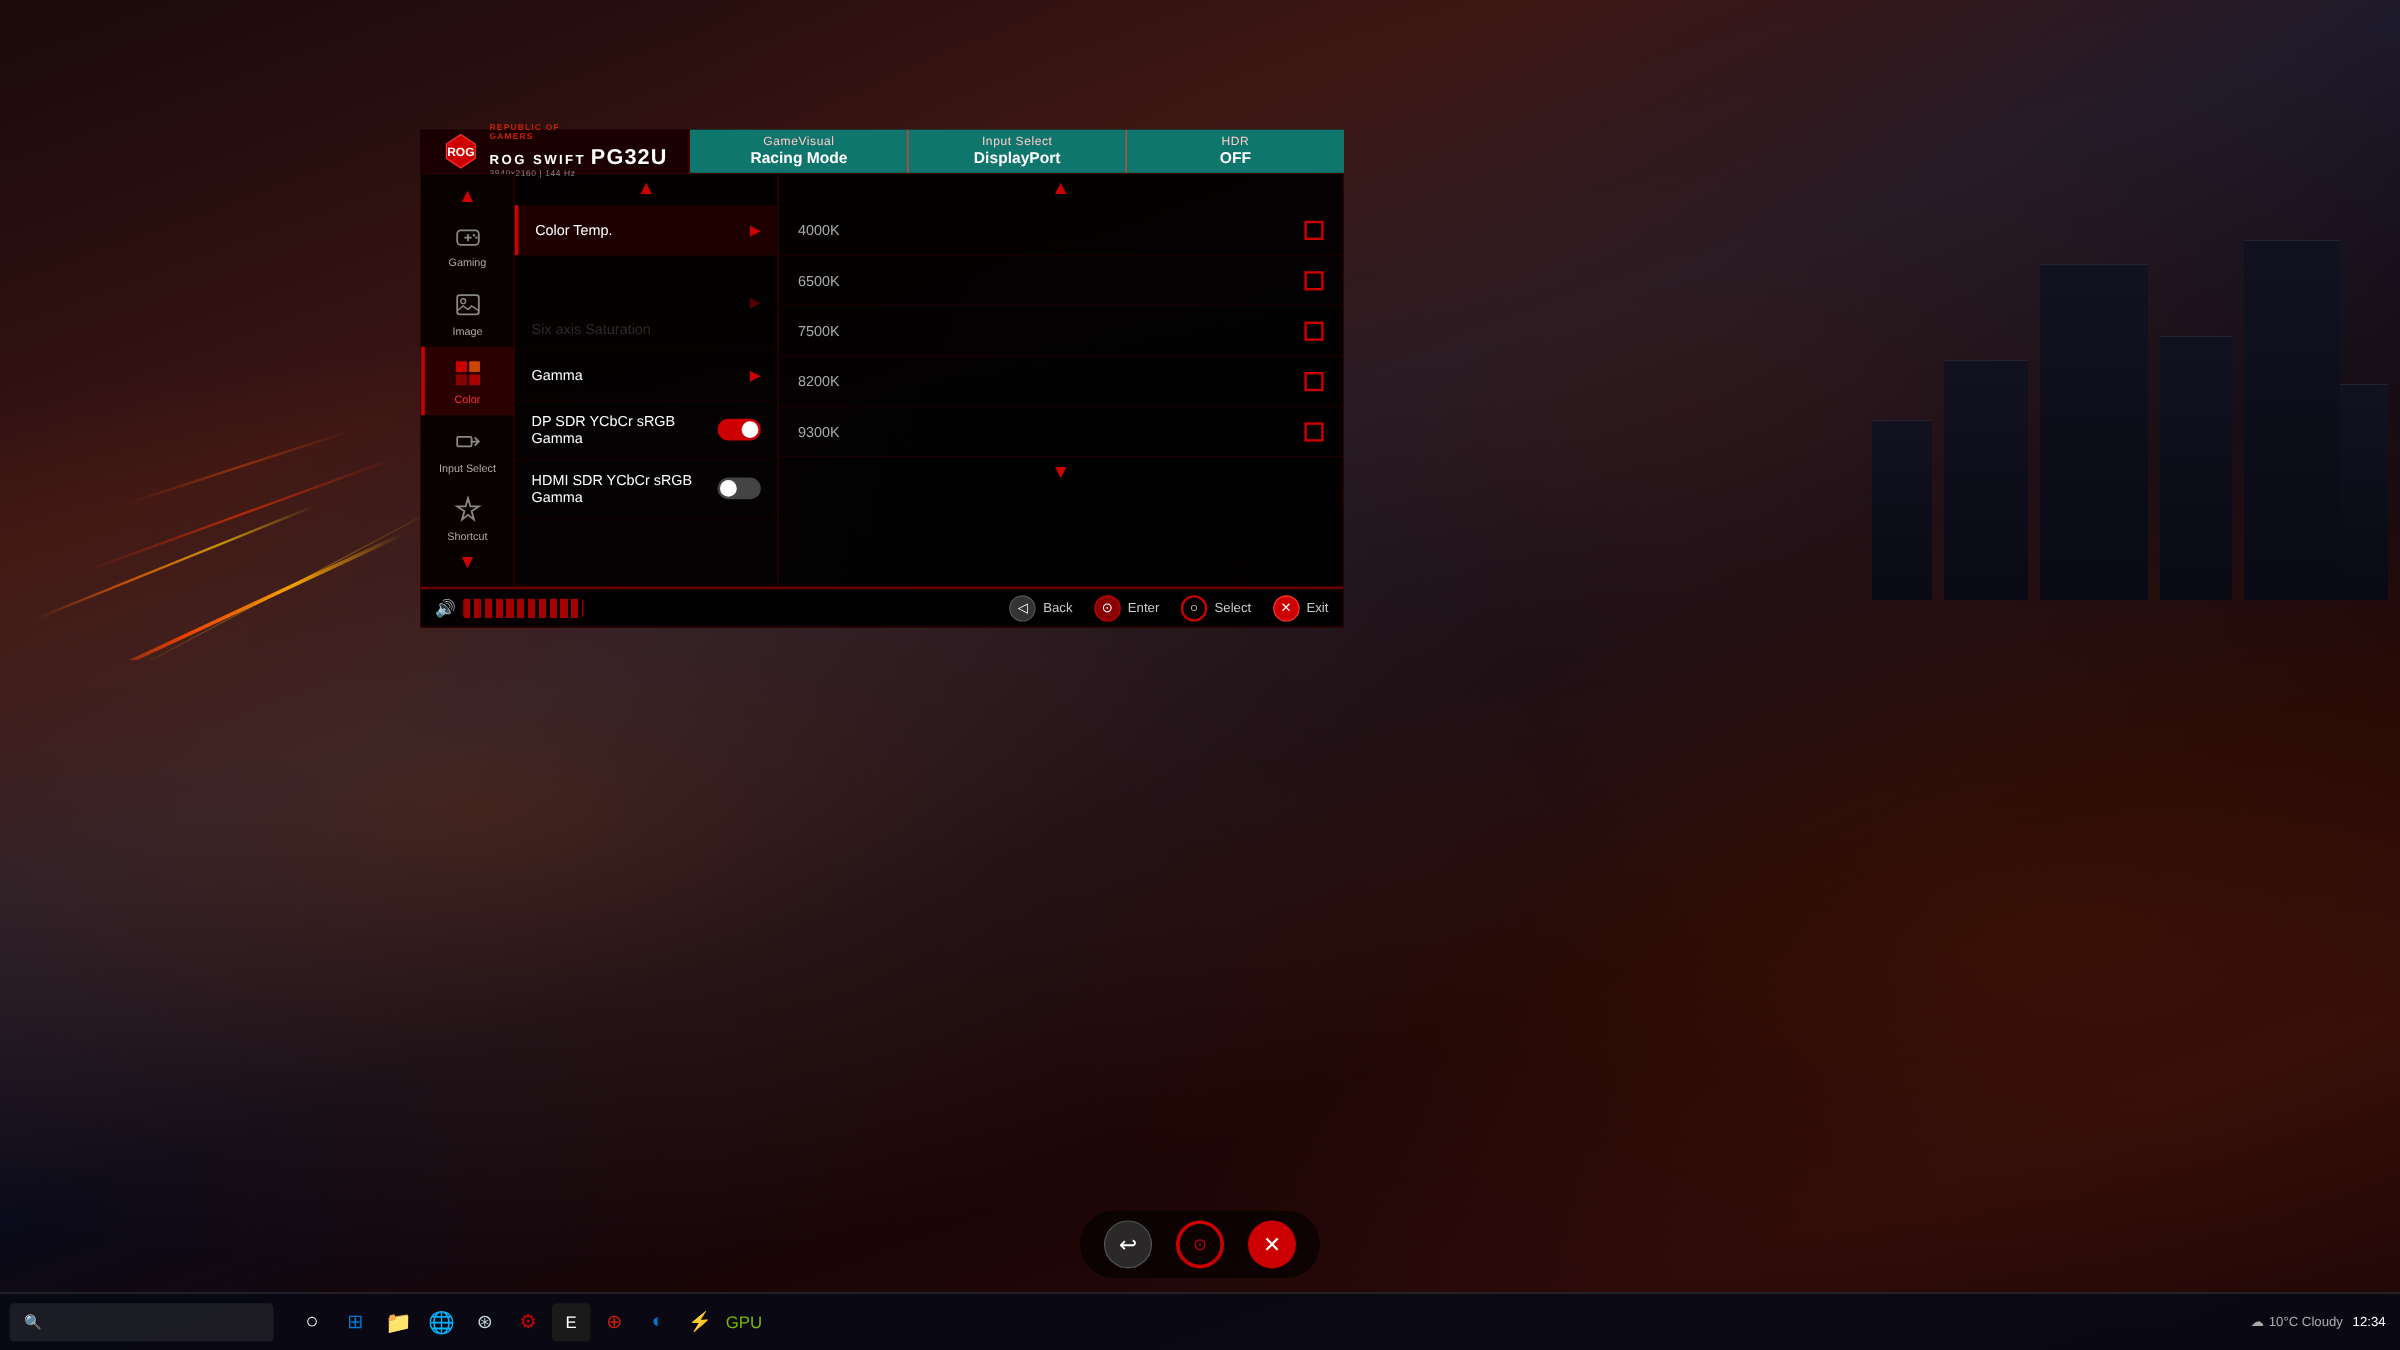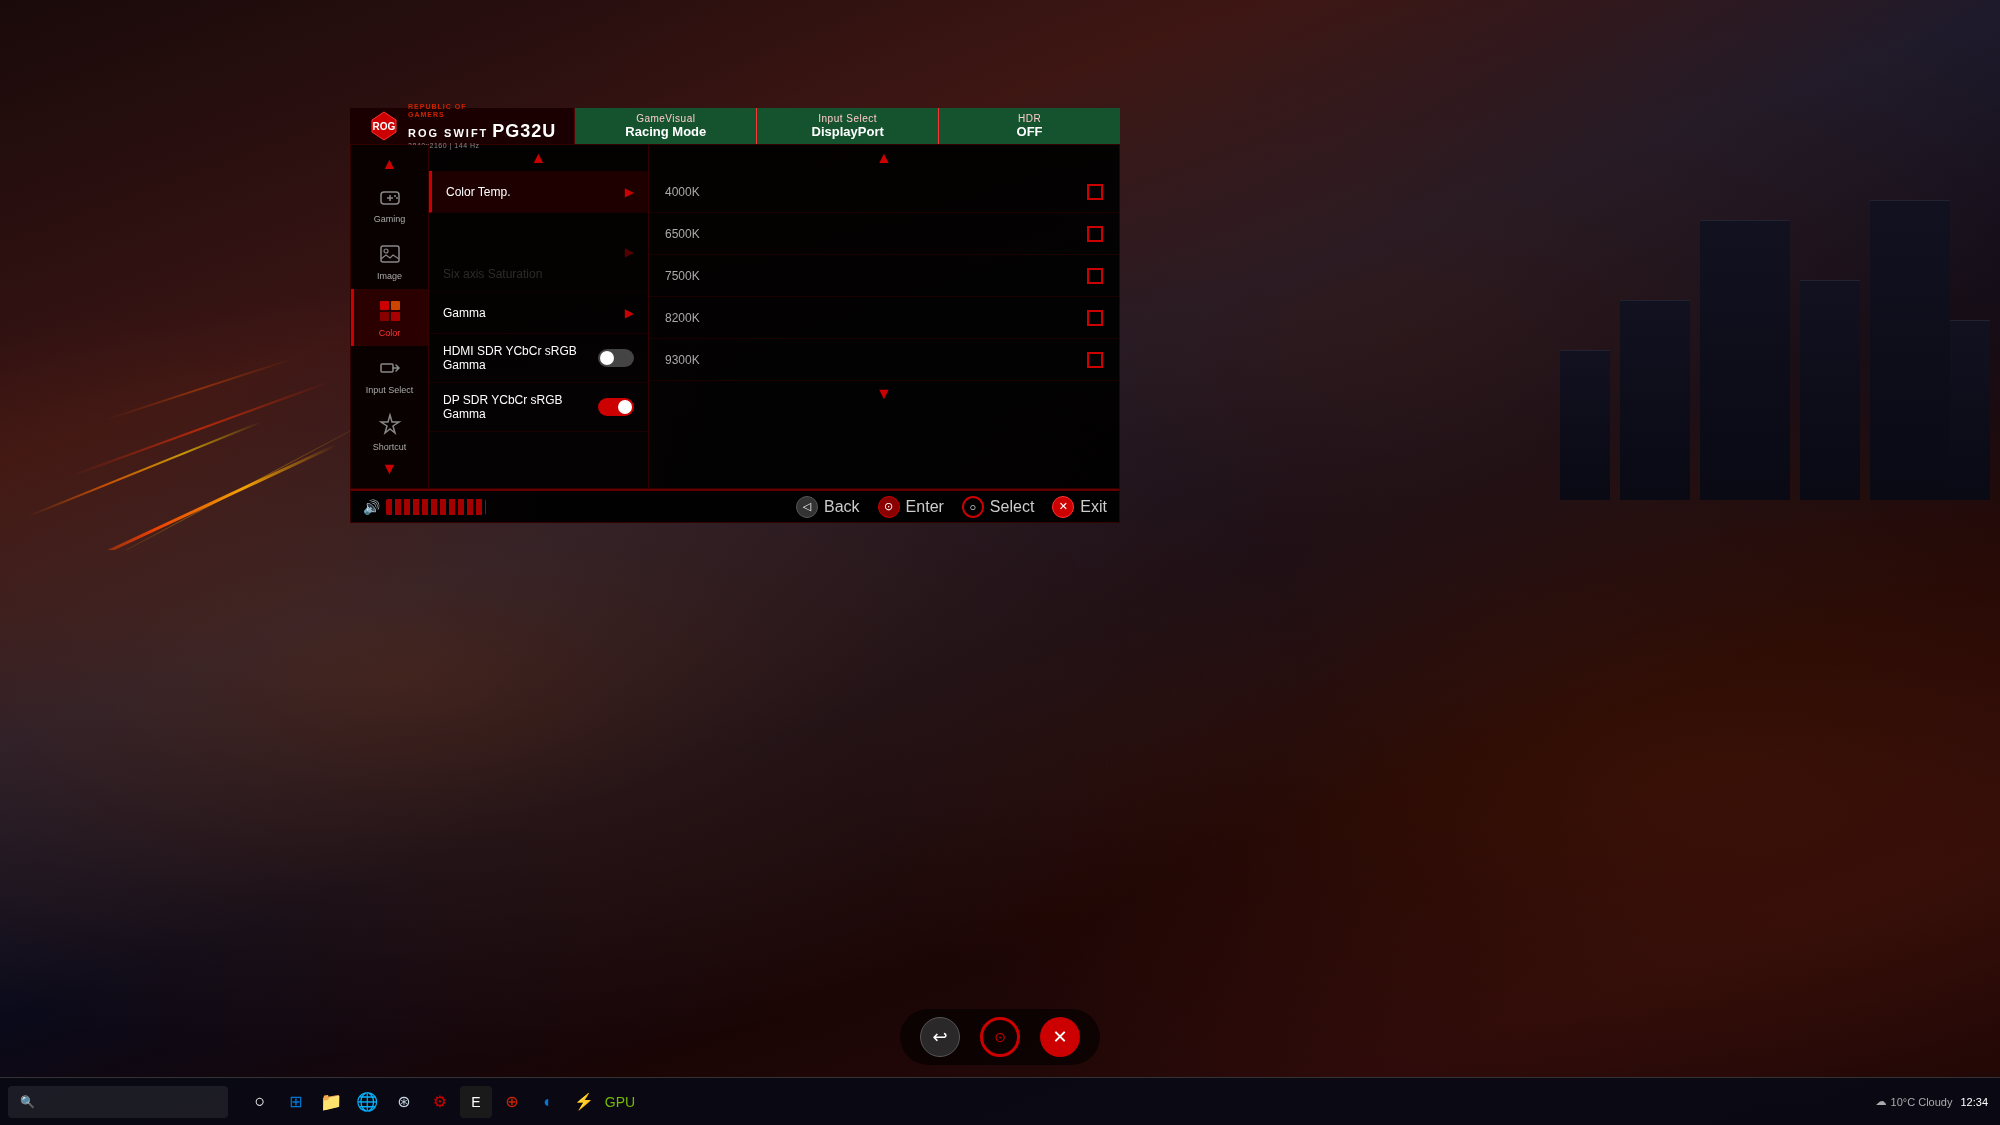--- a/index.html
+++ b/index.html
@@ -83,21 +83,21 @@
     }
 
     .logo-text-group {
       display: flex;
       align-items: center;
     }
 
     .osd-header-sections {
       display: flex;
       flex: 1;
-      background: #14532d;
+      background: #0f766e;
     }
 
     .header-section {
       flex: 1;
       display: flex;
       flex-direction: column;
       align-items: center;
       justify-content: center;
       border-right: 1px solid #ff3333;
       padding: 4px 8px;
@@ -381,21 +381,21 @@
       font-size: 11px;
       color: white;
     }
 
     .btn-back { background: #333; border: 1px solid #555; }
     .btn-enter { background: #880000; border: 1px solid #cc0000; }
     .btn-select { background: transparent; border: 2px solid #cc0000; }
     .btn-exit { background: #cc0000; border: 1px solid #ff3333; }
 
     .footer-btn-label {
-      font-size: 16px;
+      font-size: 11px;
       color: #ccc;
     }
 
     
     .taskbar {
       position: absolute;
       bottom: 0;
       left: 0;
       right: 0;
       height: 48px;
@@ -683,32 +683,32 @@
           <span class="menu-item-text">Six axis Saturation</span>
           <span class="menu-arrow">▶</span>
         </div>
 
         <div class="menu-item">
           <span class="menu-item-text">Gamma</span>
           <span class="menu-arrow">▶</span>
         </div>
 
         <div class="menu-item">
+          <span class="menu-item-text">DP SDR YCbCr sRGB Gamma</span>
+          <div class="menu-toggle">
+            <div class="toggle-switch on">
+              <div class="toggle-knob"></div>
+            </div>
+          </div>
+        </div>
+
+        <div class="menu-item">
           <span class="menu-item-text">HDMI SDR YCbCr sRGB Gamma</span>
           <div class="menu-toggle">
             <div class="toggle-switch off">
-              <div class="toggle-knob"></div>
-            </div>
-          </div>
-        </div>
-
-        <div class="menu-item">
-          <span class="menu-item-text">DP SDR YCbCr sRGB Gamma</span>
-          <div class="menu-toggle">
-            <div class="toggle-switch on">
               <div class="toggle-knob"></div>
             </div>
           </div>
         </div>
       </div>
 
       <div class="value-list">
         <div class="value-up-arrow">▲</div>
 
         <div class="value-item">

